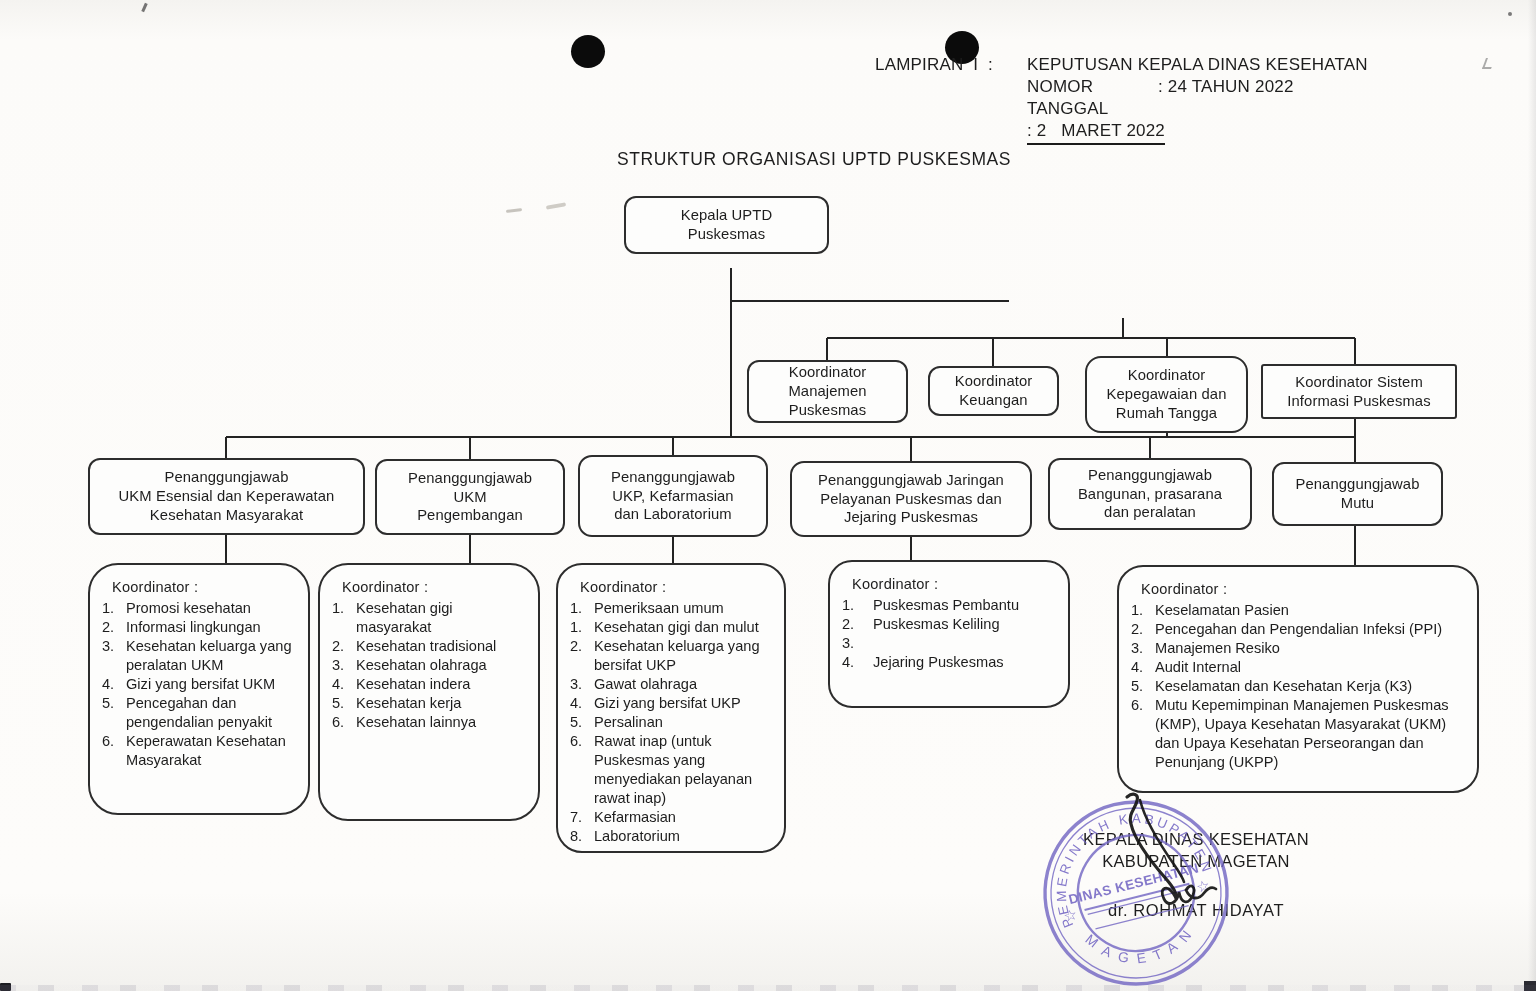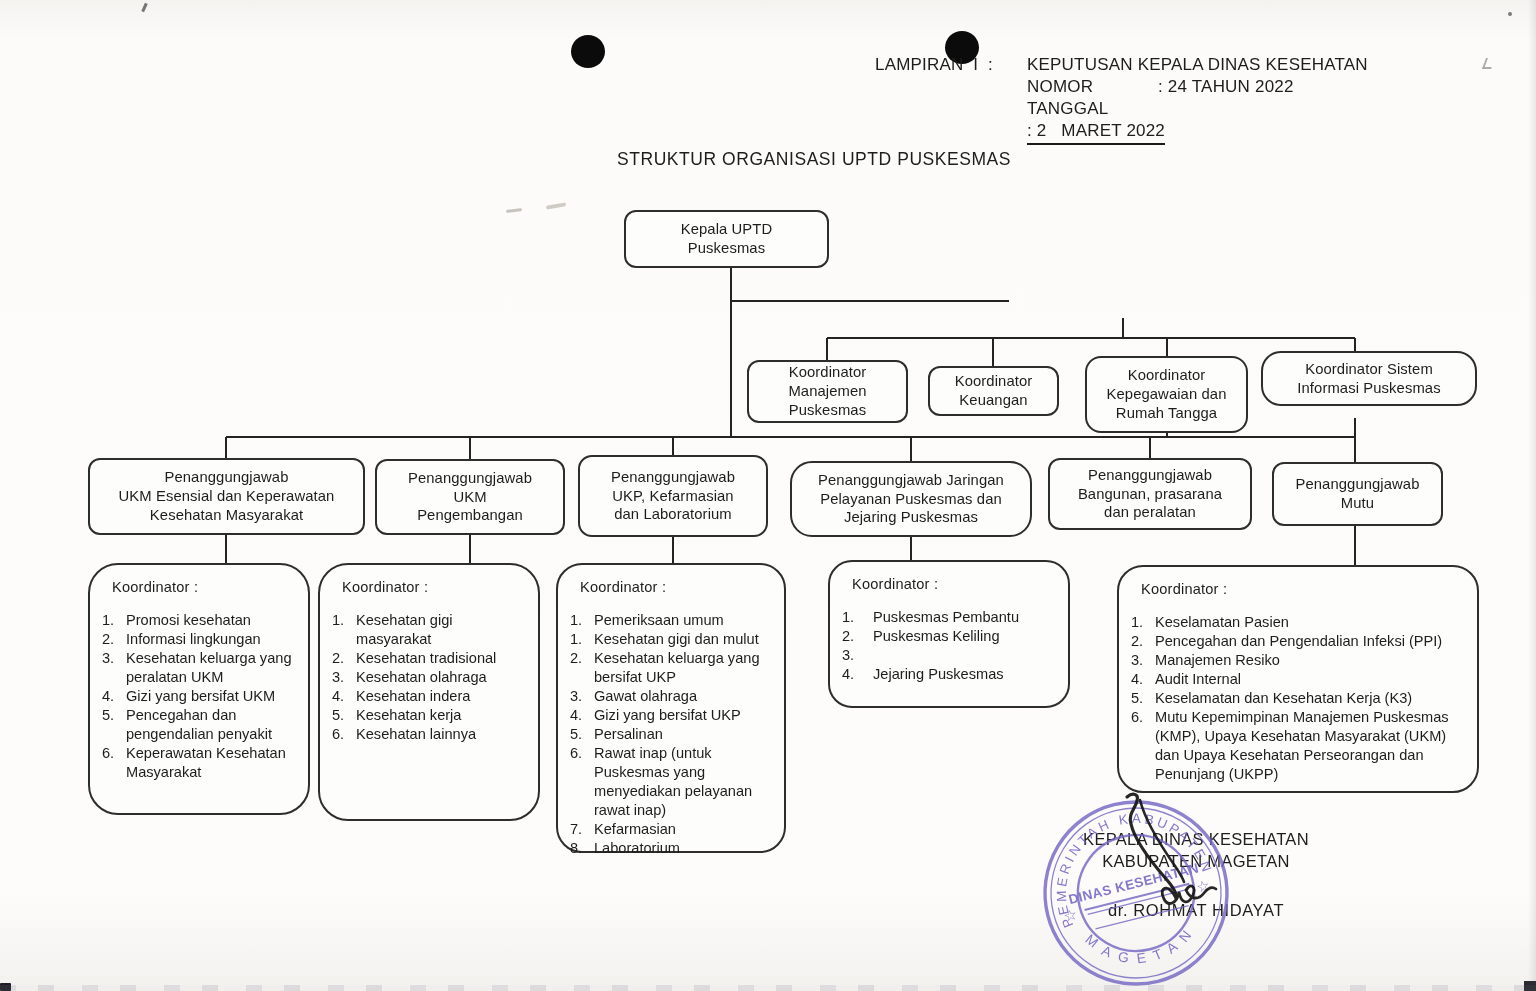--- a/index.html
+++ b/index.html
@@ -22,21 +22,21 @@
   .hdr .u{display:flex; border-bottom:2px solid #1b1b1b; padding-bottom:1px;flex-direction:column;}
   
   .title{position:absolute; left:617px; top:149px; font-size:17.5px; letter-spacing:.55px;}
   
   .node{position:absolute; box-sizing:border-box; background:#fdfdfc; border:2px solid #2d2d2d;
     display:flex; align-items:center; justify-content:center; text-align:center;}
   .nlabel{white-space:pre-line; font-size:14.8px; line-height:1.28; letter-spacing:.1px; padding:2px 4px;}
   
   .listbox{position:absolute; box-sizing:border-box; background:#fdfdfc; border:2px solid #2d2d2d;
     padding:13px 6px 6px 12px; font-size:14.6px; line-height:1.3;}
-  .lhead{margin:0 0 14px 10px; letter-spacing:.2px;}
+  .lhead{margin:0 0 2px 10px; letter-spacing:.2px;}
   .li{display:flex;}
   .li .num{flex:0 0 24px;}
   .wide-num .li .num{flex:0 0 31px;}
   .li .txt{flex:1; padding-right:2px;}
   
   .lines{position:absolute; left:0; top:0; pointer-events:none;}
   
   .punch{position:absolute; width:34px; height:33px; border-radius:50%; background:#0b0b0b;}
   
   .sigblock{position:absolute; left:1040px; top:828px; width:312px; text-align:center;
@@ -123,58 +123,58 @@
       <span class="hdr-col1"></span>
       <span class="u">
         <span class="hdr-label">TANGGAL</span>
         <span class="hdr-value">: 2   MARET 2022</span>
       </span>
     </div>
   </div>
 
   <div class="title">STRUKTUR ORGANISASI UPTD PUSKESMAS</div>
 
-  <div class="node" style="left:624px;top:210px;width:205px;height:58px;border-radius:12px;">
+  <div class="node" style="left:624px;top:196px;width:205px;height:58px;border-radius:12px;">
     <span class="nlabel">Kepala UPTD
 Puskesmas</span>
   </div>
   <div class="node" style="left:747px;top:360px;width:161px;height:63px;border-radius:12px;">
     <span class="nlabel">Koordinator
 Manajemen
 Puskesmas</span>
   </div>
   <div class="node" style="left:928px;top:366px;width:131px;height:50px;border-radius:12px;">
     <span class="nlabel">Koordinator
 Keuangan</span>
   </div>
   <div class="node" style="left:1085px;top:356px;width:163px;height:77px;border-radius:16px;">
     <span class="nlabel">Koordinator
 Kepegawaian dan
 Rumah Tangga</span>
   </div>
-  <div class="node" style="left:1261px;top:351px;width:216px;height:55px;border-radius:20px;">
+  <div class="node" style="left:1261px;top:364px;width:196px;height:55px;border-radius:3px;">
     <span class="nlabel">Koordinator Sistem
 Informasi Puskesmas</span>
   </div>
   <div class="node" style="left:88px;top:458px;width:277px;height:77px;border-radius:12px;">
     <span class="nlabel">Penanggungjawab
 UKM Esensial dan Keperawatan
 Kesehatan Masyarakat</span>
   </div>
   <div class="node" style="left:375px;top:459px;width:190px;height:76px;border-radius:12px;">
     <span class="nlabel">Penanggungjawab
 UKM
 Pengembangan</span>
   </div>
   <div class="node" style="left:578px;top:455px;width:190px;height:82px;border-radius:14px;">
     <span class="nlabel">Penanggungjawab
 UKP, Kefarmasian
 dan Laboratorium</span>
   </div>
-  <div class="node" style="left:790px;top:461px;width:242px;height:76px;border-radius:22px;">
+  <div class="node" style="left:790px;top:461px;width:242px;height:76px;border-radius:14px;">
     <span class="nlabel">Penanggungjawab Jaringan
 Pelayanan Puskesmas dan
 Jejaring Puskesmas</span>
   </div>
   <div class="node" style="left:1048px;top:458px;width:204px;height:72px;border-radius:12px;">
     <span class="nlabel">Penanggungjawab
 Bangunan, prasarana
 dan peralatan</span>
   </div>
   <div class="node" style="left:1272px;top:462px;width:171px;height:64px;border-radius:12px;">

